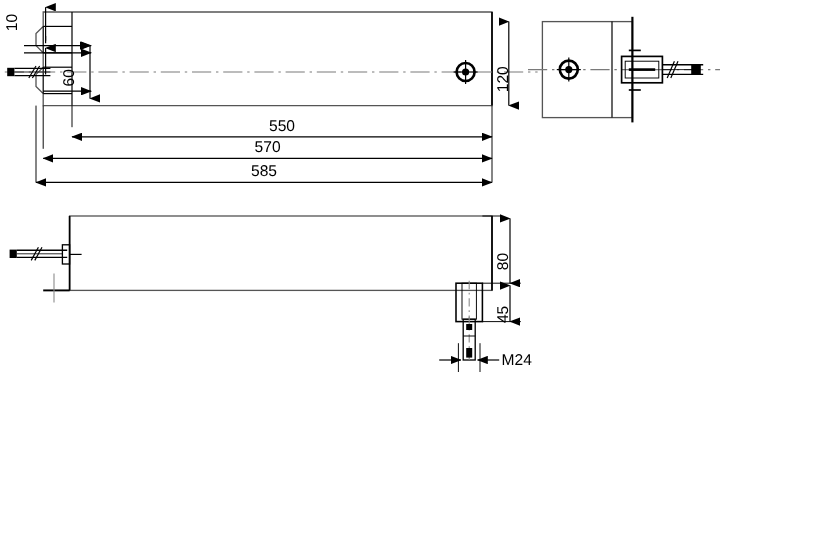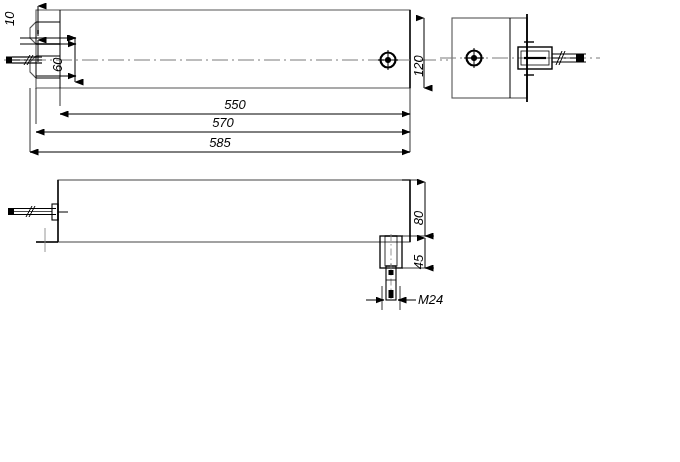--- a/index.html
+++ b/index.html
@@ -10,21 +10,20 @@
   body {
     width: 680px;
     height: 462px;
     font-family: "Liberation Sans", sans-serif;
     overflow: hidden;
   }
   #drawing-root {
     position: relative;
     width: 600px;
     height: 462px;
-    font-style: italic;
   }
   svg.cad {
     display: block;
     width: 680px;
     height: 462px;
   }
   text.dim {
     font-family: "Liberation Sans", sans-serif;
     font-size: 13px;
     fill: #000000;

